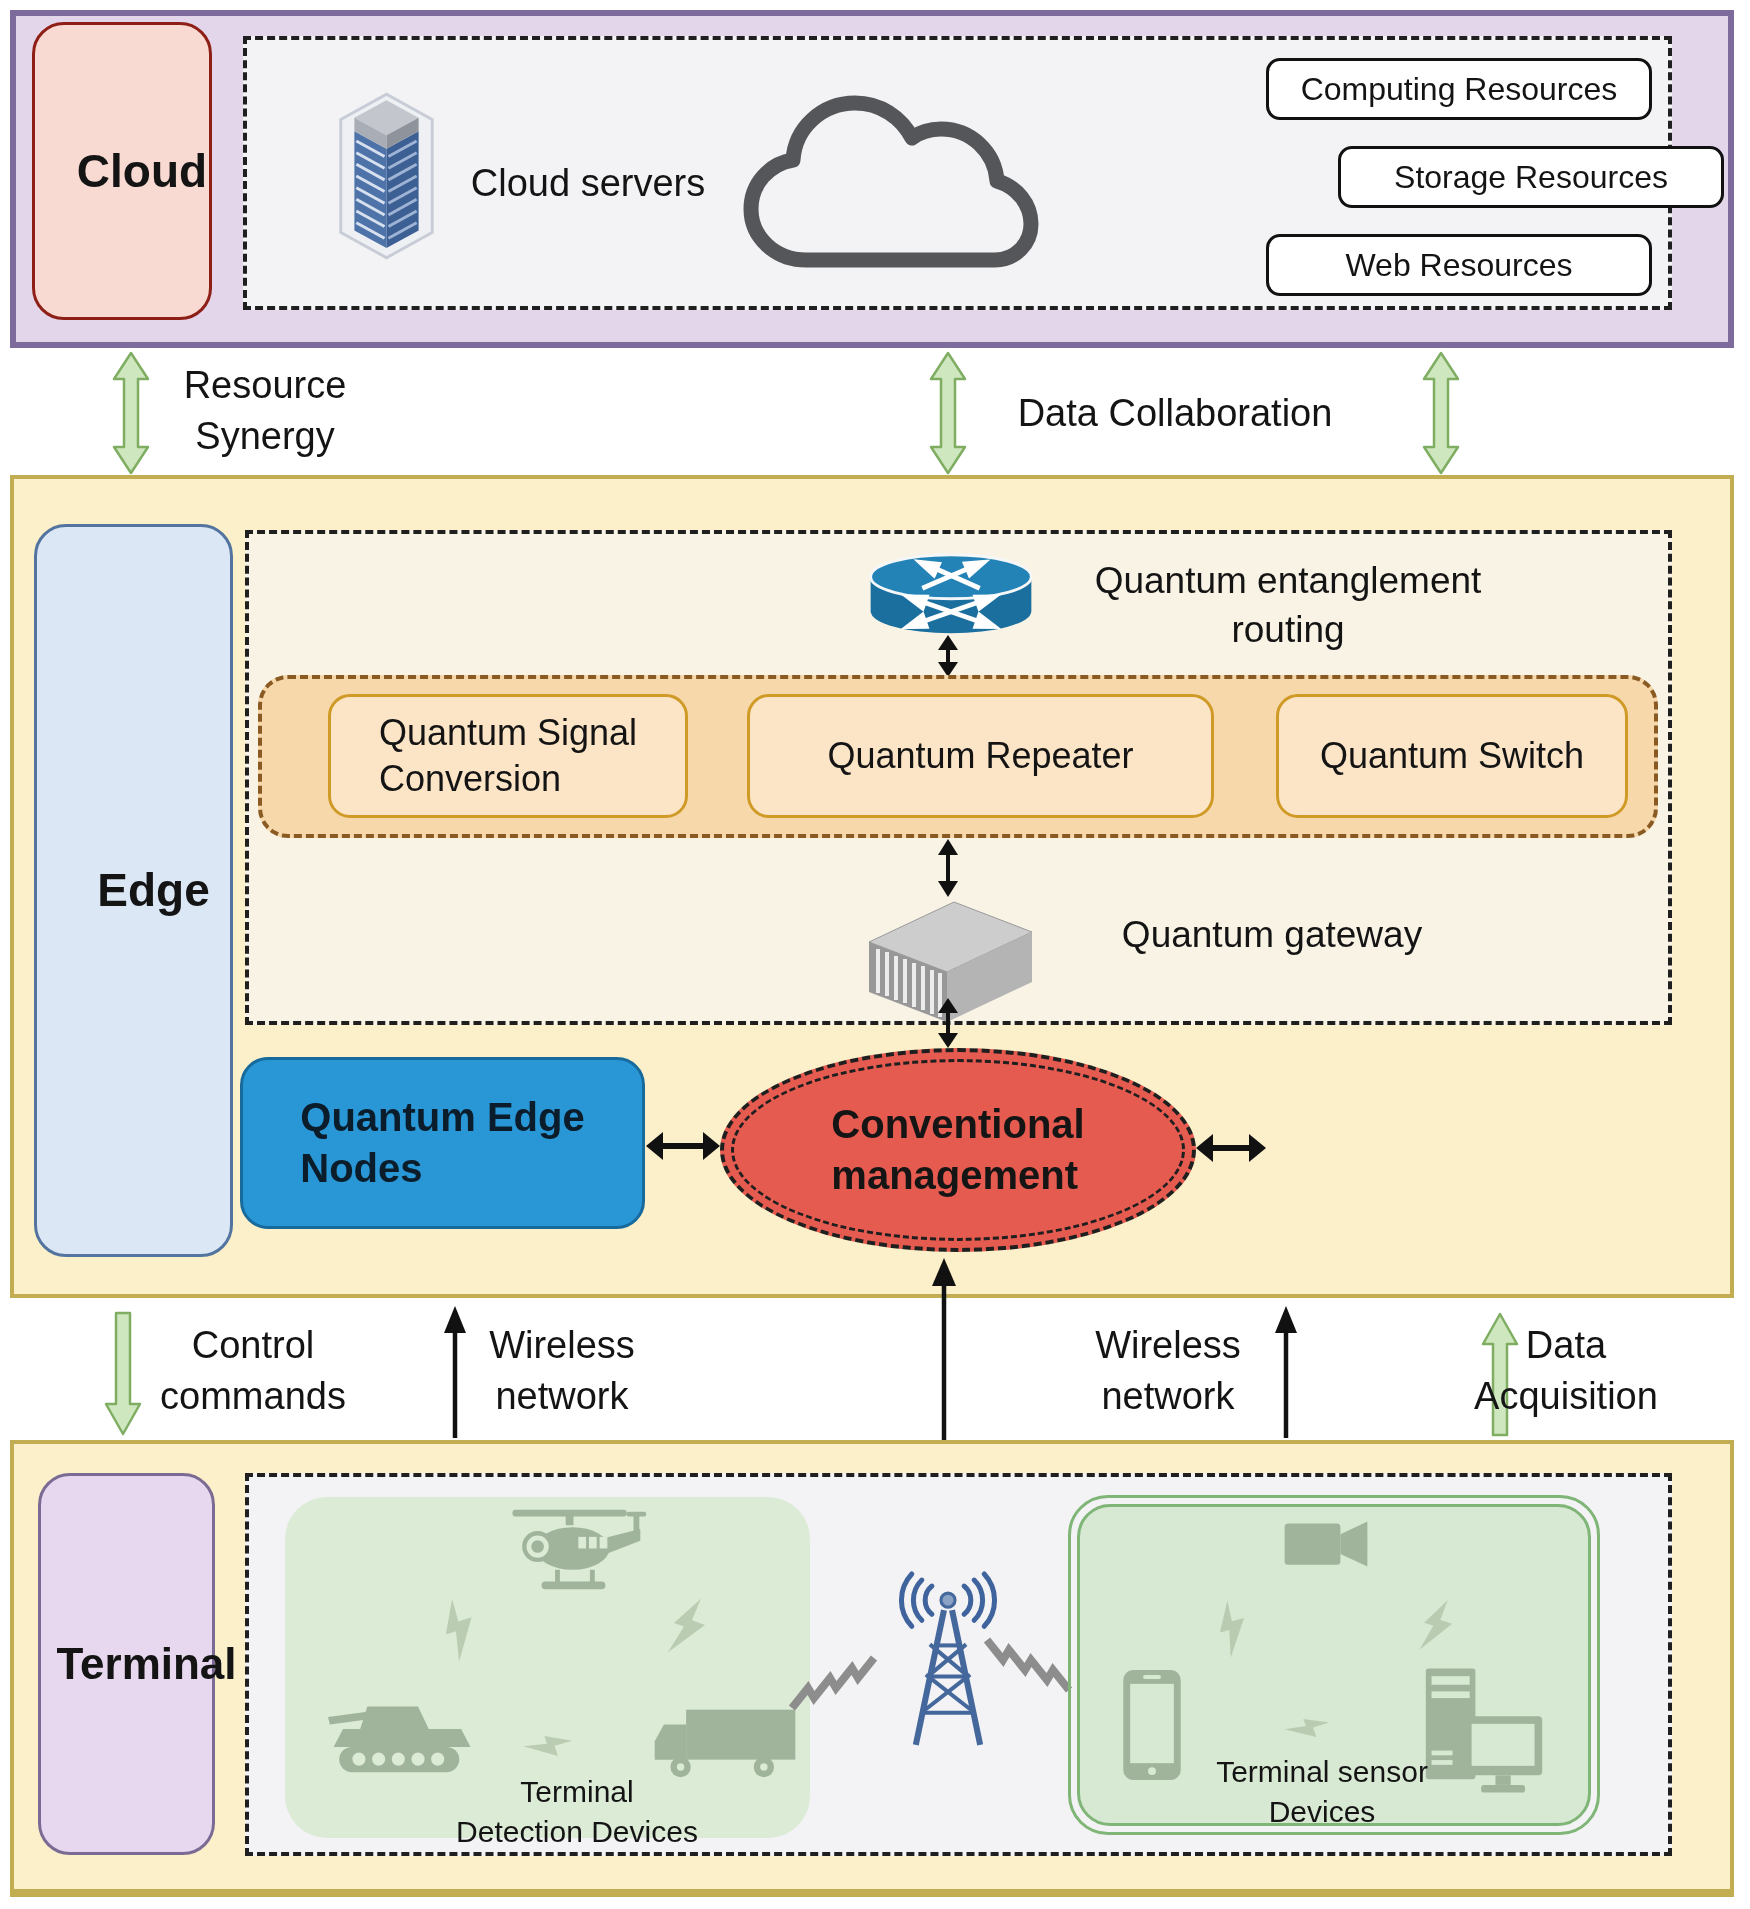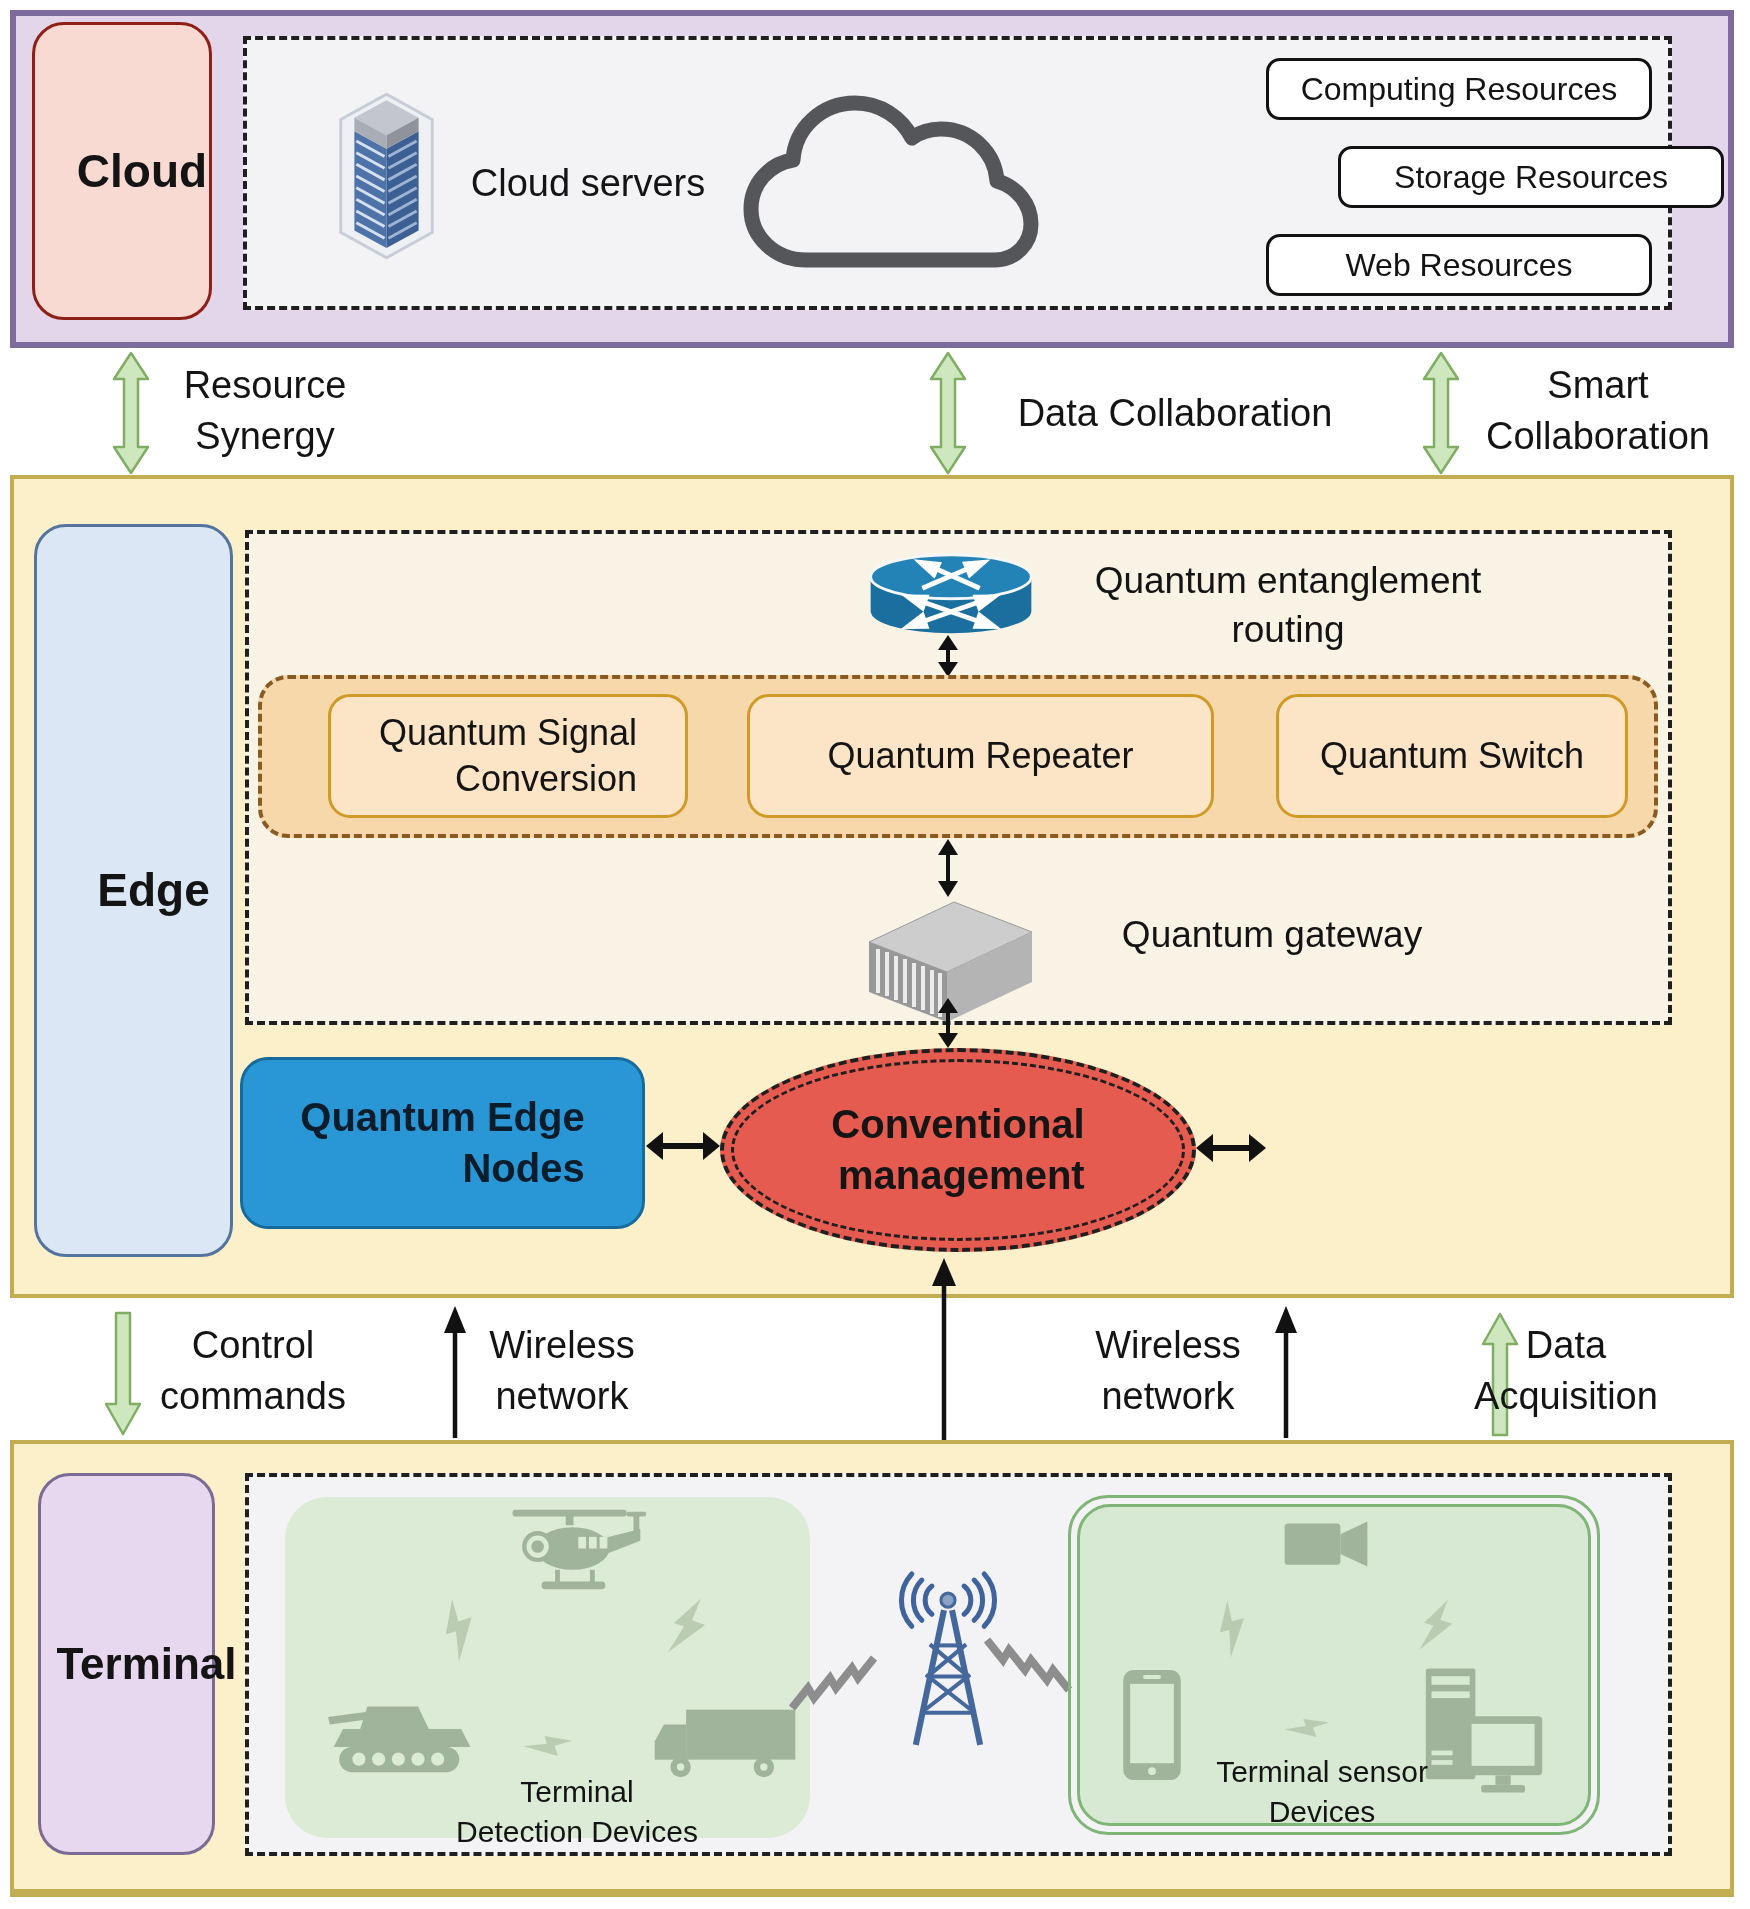--- a/index.html
+++ b/index.html
@@ -2,21 +2,21 @@
 <html style="--text: #141414; --cloud_band_bg: #e3d5ea; --cloud_band_border: #7d6b9c; --cloud_label_bg: #f9dad3; --cloud_label_border: #8e1f16; --inner_gray_bg: #f3f2f4; --dashed: #1f1f1f; --resource_box_bg: #ffffff; --green_arrow_fill: #cfe7bf; --green_arrow_stroke: #7fae63; --edge_band_bg: #fbf0c9; --edge_band_border: #c3ad52; --edge_label_bg: #dbe7f5; --edge_label_border: #53749f; --edge_inner_bg: #f9f3e6; --orange_container_bg: #f6d8ab; --orange_container_border: #8a5a23; --orange_box_bg: #fce5c7; --orange_box_border: #cf9b26; --blue_node_bg: #2997d6; --blue_node_border: #176a9c; --red_ellipse_bg: #e65b50; --terminal_label_bg: #e7d8ef; --terminal_label_border: #7b6b94; --green_device_bg: #dcebd6; --green_device_border: #7fb577; --right_green_bg: #d8e9d3; --sage: #9fb49a; --bolt: #b6c9ad; --router_blue: #1a6f9e; --tower_blue: #44679c; --cloud_icon_stroke: #55565a; --zigzag_gray: #8d8d8d;"><head>
 <meta charset="utf-8">
 <style>
   html,body{margin:0;padding:0;background:#ffffff;}
   body{font-family:"Liberation Sans",sans-serif;color:var(--text,#141414);}
   .canvas{position:relative;width:1750px;height:1909px;background:#ffffff;overflow:hidden;}
   .band{position:absolute;box-sizing:border-box;}
   .band-cloud{background:var(--cloud_band_bg,#e3d5ea);border:6px solid var(--cloud_band_border,#7d6b9c);}
   .band-yellow{background:var(--edge_band_bg,#fbf0c9);border:4px solid var(--edge_band_border,#c3ad52);}
   .cbox{position:absolute;box-sizing:border-box;display:flex;align-items:center;justify-content:center;
-        text-align:right;white-space:pre-line;line-height:1.28;}
+        text-align:left;white-space:pre-line;line-height:1.28;}
   .lbl{position:absolute;transform:translateX(-50%);text-align:center;white-space:pre-line;line-height:1.33;}
   .dashed{border:4px dashed var(--dashed,#1f1f1f);}
   .side-label{font-weight:bold;font-size:46px;border-radius:32px;padding-left:40px;}
   .cloud-label{background:var(--cloud_label_bg,#f9dad3);border:3px solid var(--cloud_label_border,#8e1f16);}
   .edge-label{background:var(--edge_label_bg,#dbe7f5);border:3px solid var(--edge_label_border,#53749f);}
   .terminal-label{background:var(--terminal_label_bg,#e7d8ef);border:3px solid var(--terminal_label_border,#7b6b94);}
   .inner-gray{background:var(--inner_gray_bg,#f3f2f4);}
   .inner-cream{background:var(--edge_inner_bg,#f9f3e6);}
   .res-box{background:var(--resource_box_bg,#ffffff);border:3.5px solid #111;border-radius:14px;font-size:32px;}
   .orange-container{background:var(--orange_container_bg,#f6d8ab);border:4px dashed var(--orange_container_border,#8a5a23);border-radius:30px;}
@@ -91,22 +91,20 @@
 Synergy</div>
 
   <svg style="left:928px;top:352px;" width="40" height="122" viewBox="0 0 40 122">
     <polygon class="garrow" points="20,1 37,27 27,27 27,95 37,95 20,121 3,95 13,95 13,27 3,27"></polygon>
   </svg>
   <div class="lbl" style="left:1175px;top:388px;font-size:38px;">Data Collaboration</div>
 
   <svg style="left:1421px;top:352px;" width="40" height="122" viewBox="0 0 40 122">
     <polygon class="garrow" points="20,1 37,27 27,27 27,95 37,95 20,121 3,95 13,95 13,27 3,27"></polygon>
   </svg>
-  <div class="lbl" style="left:1598px;top:360px;font-size:38px;">Smart
-Collaboration</div>
 
   <div class="band band-yellow" style="left:10px;top:475px;width:1724px;height:823px;"></div>
   <div class="cbox dashed inner-cream" style="left:245px;top:530px;width:1427px;height:495px;"></div>
   <div class="cbox side-label edge-label" style="left:34px;top:524px;width:199px;height:733px;">Edge</div>
 
   <svg style="left:862px;top:550px;" width="178" height="88" viewBox="0 0 180 92">
     <path d="M6,28 a84,23 0 0 1 168,0 v36 a84,23 0 0 1 -168,0 z" fill="var(--router_blue,#1a6f9e)"></path>
     <ellipse cx="90" cy="28" rx="84" ry="23" fill="#2383b6" stroke="#f4f6f8" stroke-width="3"></ellipse>
     <g stroke="#ffffff" stroke-width="5" fill="#ffffff">
       <line x1="60" y1="40" x2="116" y2="16"></line>

